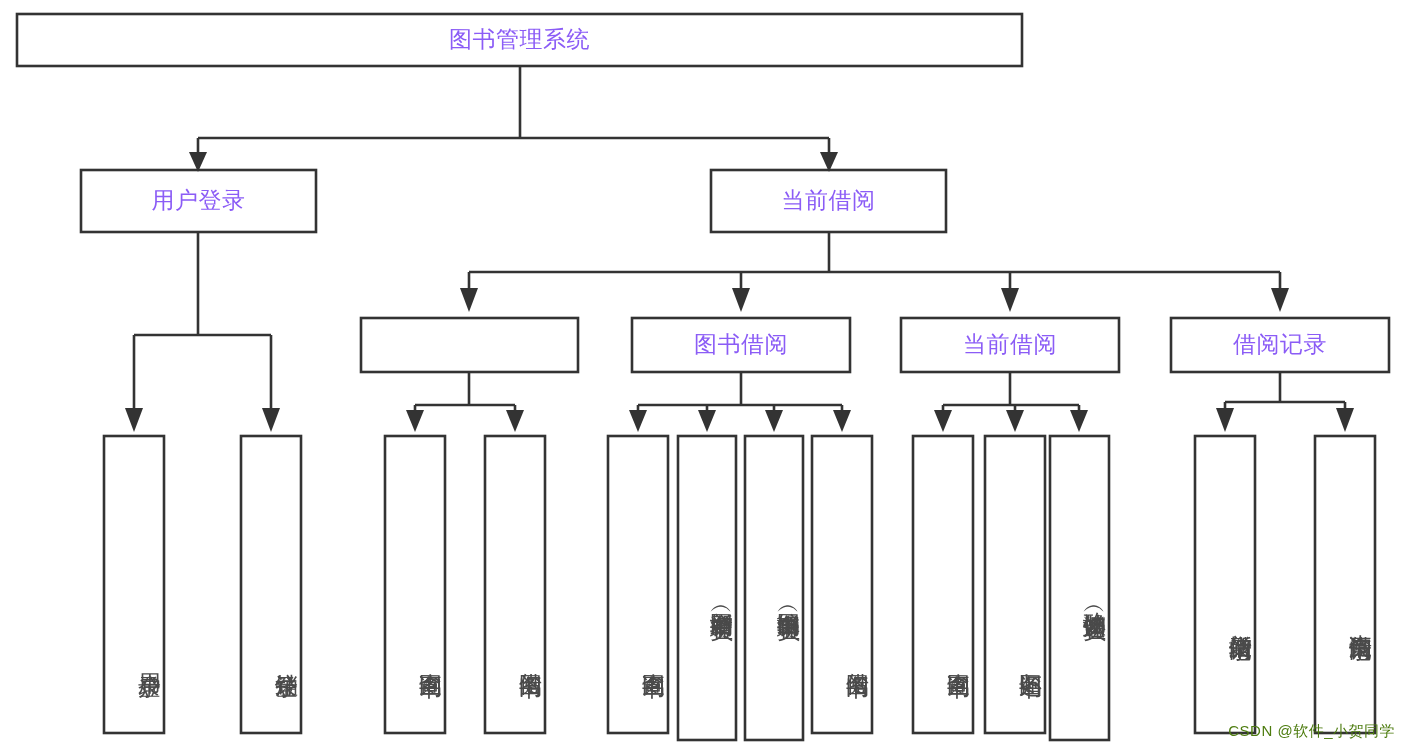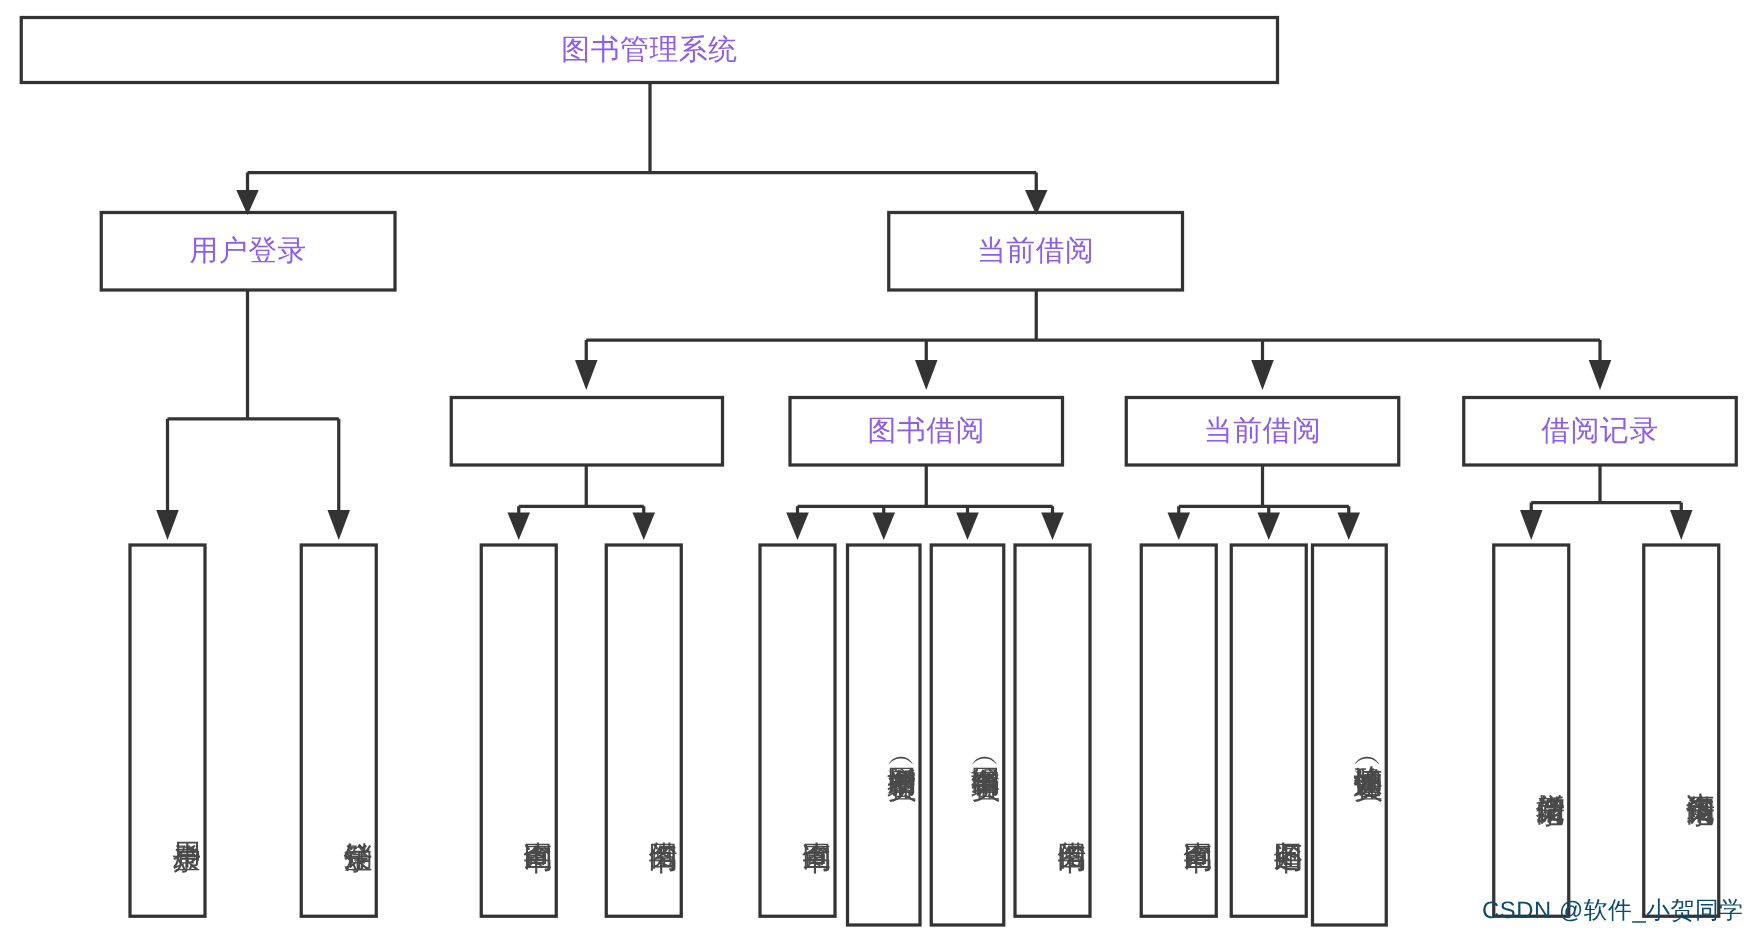--- a/index.html
+++ b/index.html
@@ -64,22 +64,22 @@
     writing-mode: vertical-rl;
     text-orientation: upright;
     -webkit-writing-mode: vertical-rl;
     white-space: nowrap;
     pointer-events: none;
   }
   .watermark {
     position: absolute;
     right: 10px;
     bottom: 6px;
-    color: #0c4a6e;
-    font-size: 19px;
+    color: #4d7c0f;
+    font-size: 15px;
     letter-spacing: 0.5px;
     white-space: nowrap;
     pointer-events: none;
   }
 </style>
 </head>
 <body>
 
 <div id="diagram-root">
 

